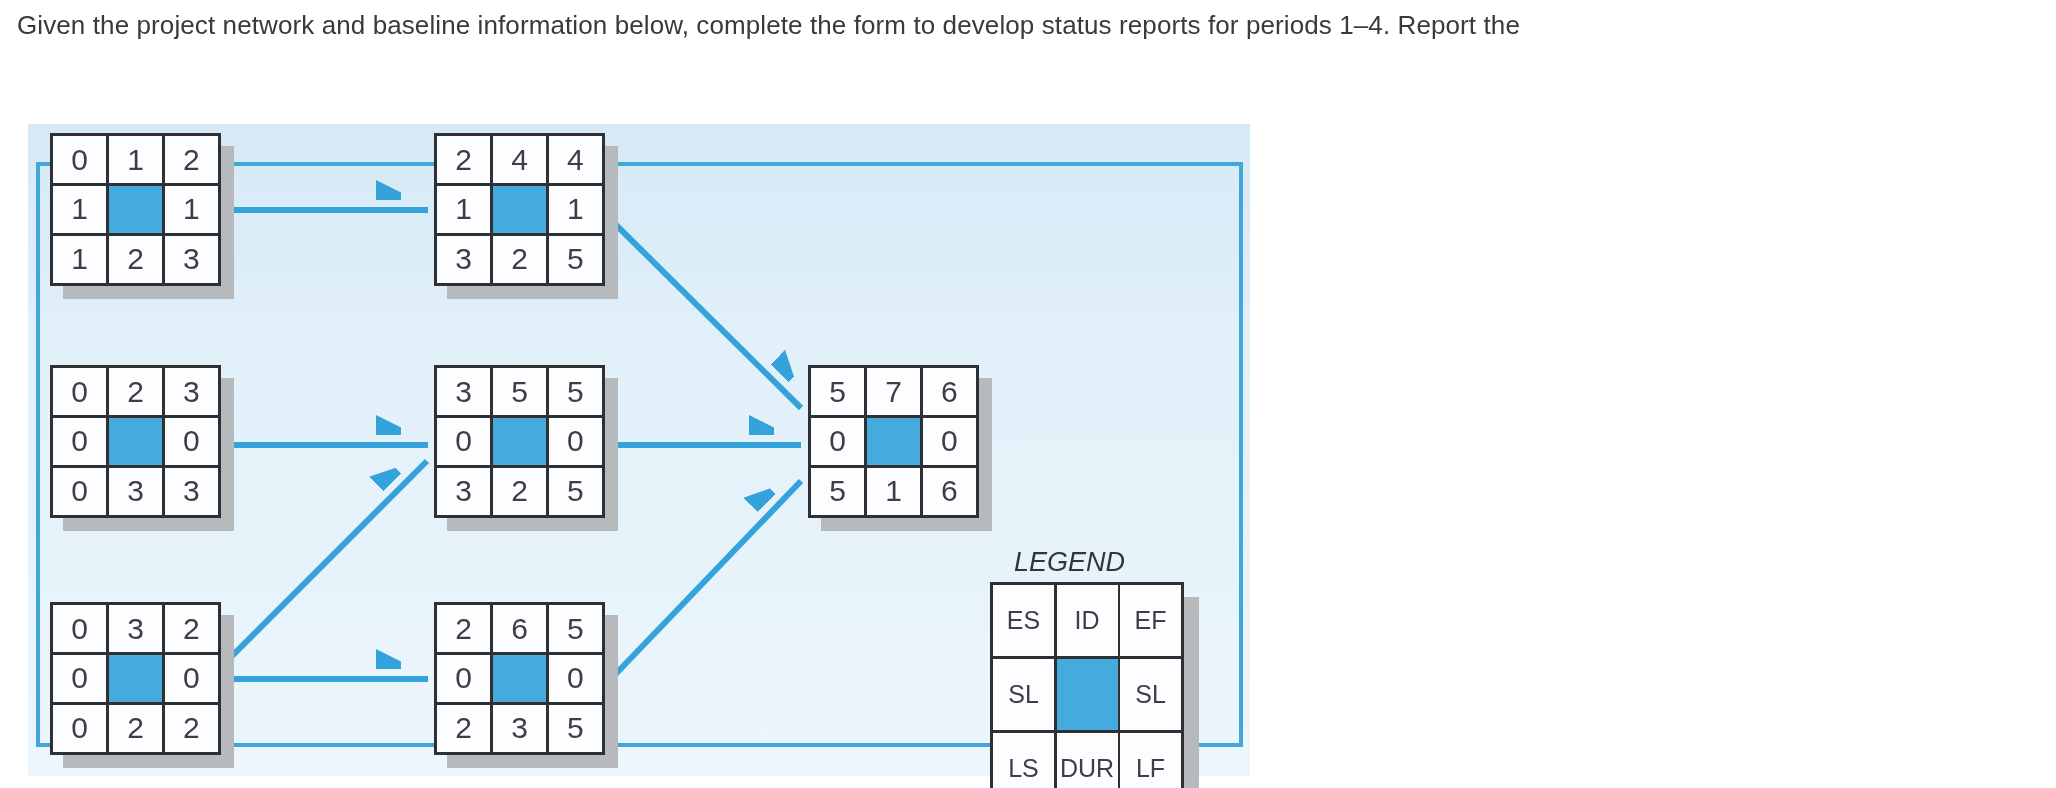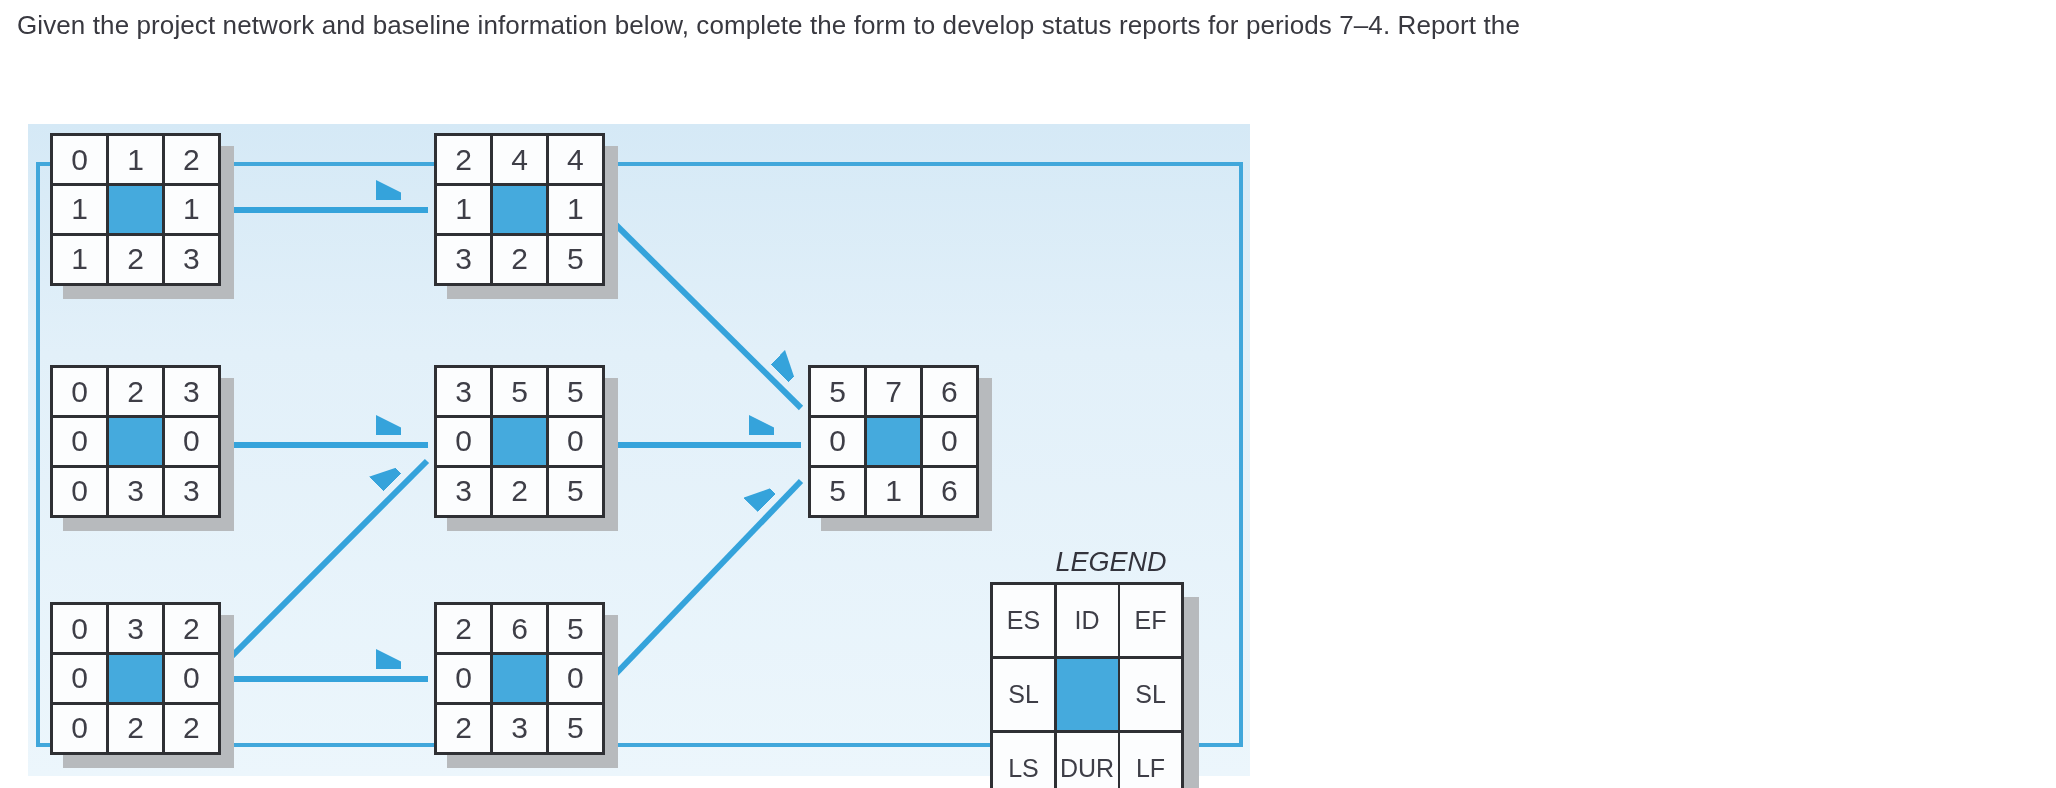--- a/index.html
+++ b/index.html
@@ -56,42 +56,42 @@
     justify-content: center;
     font-size: 30px;
     color: #3e3e47;
   }
   .cell.fill { background: #45aadd; }
   .legend-title {
     position: absolute;
     left: 1014px;
     top: 547px;
     width: 194px;
-    text-align: center;
+    text-align: left;
     font-style: italic;
     font-size: 27px;
     color: #33333c;
   }
   .legend {
     position: absolute;
     left: 990px;
     top: 582px;
     width: 194px;
     height: 225px;
     box-shadow: 15px 15px 0 0 #b7babd;
   }
   .legend .cell { font-size: 25px; }
 </style>
 </head>
 <body>
 
 <div class="page">
 
   <div class="question">
-    <div>Given the project network and baseline information below, complete the form to develop status reports for periods 7–4. Report the</div>
+    <div>Given the project network and baseline information below, complete the form to develop status reports for periods 1–4. Report the</div>
   </div>
 
   <div class="panel"></div>
 
   <svg class="net-svg" width="2056" height="788" viewBox="0 0 2056 788" xmlns="http://www.w3.org/2000/svg">
     <defs>
       <marker id="ah" markerUnits="strokeWidth" markerWidth="4.2" markerHeight="3.4" refX="8.7" refY="5" orient="auto">
         <path d="M0,0 L10,5 L0,10 Z" fill="#35a3db"></path>
       </marker>
     </defs>

